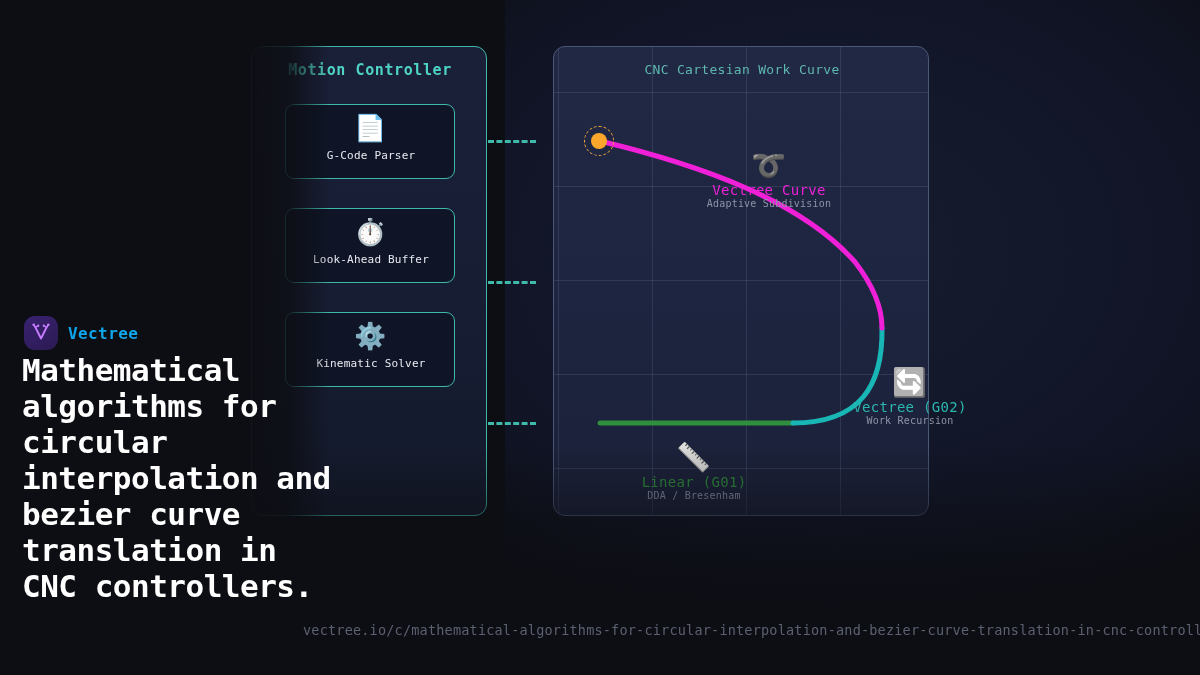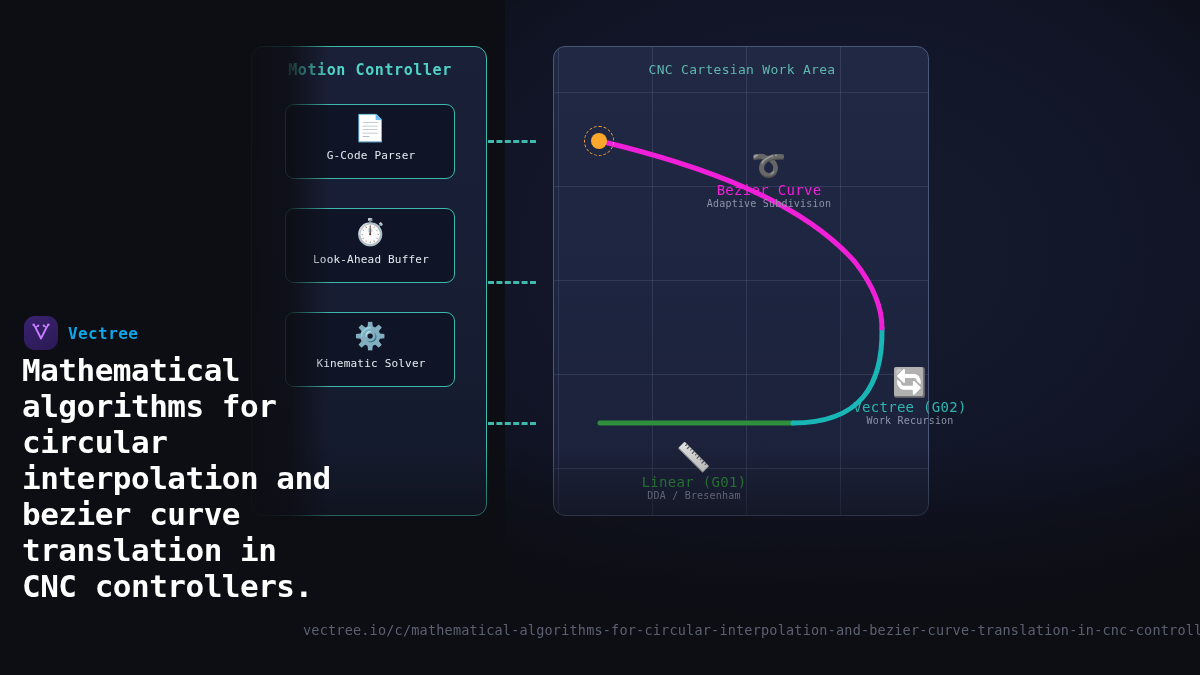--- a/index.html
+++ b/index.html
@@ -245,39 +245,39 @@
         <span class="cap">Kinematic Solver</span>
       </div>
     </div>
 
     <div class="connector k0"></div>
     <div class="connector k1"></div>
     <div class="connector k2"></div>
 
     <div class="wa-panel">
       <div class="wa-grid"></div>
-      <div class="wa-title">CNC Cartesian Work Area</div>
+      <div class="wa-title">CNC Cartesian Work Curve</div>
     </div>
 
     <svg class="curve-svg" viewBox="0 0 1200 675" xmlns="http://www.w3.org/2000/svg">
 
       <line x1="600" y1="423" x2="793" y2="423" stroke="#2f8f3d" stroke-width="5" stroke-linecap="round"></line>
 
       <path d="M 793 423 C 860 423 883 386 882 328" fill="none" stroke="#19b6b6" stroke-width="5" stroke-linecap="round"></path>
 
       <path d="M 600 141 C 700 165 800 200 855 262 C 872 284 882 305 882 328" fill="none" stroke="#f020d8" stroke-width="5" stroke-linecap="round"></path>
     </svg>
 
     <div class="start-node">
       <i></i>
     </div>
 
     <div class="wlabel bezier">
       <span class="ico">➰</span>
-      <span class="ttl">Bezier Curve</span>
+      <span class="ttl">Vectree Curve</span>
       <span class="sub">Adaptive Subdivision</span>
     </div>
 
     <div class="wlabel circular">
       <span class="ico">🔄</span>
       <span class="ttl">Vectree (G02)</span>
       <span class="sub">Work Recursion</span>
     </div>
 
     <div class="wlabel linear">

